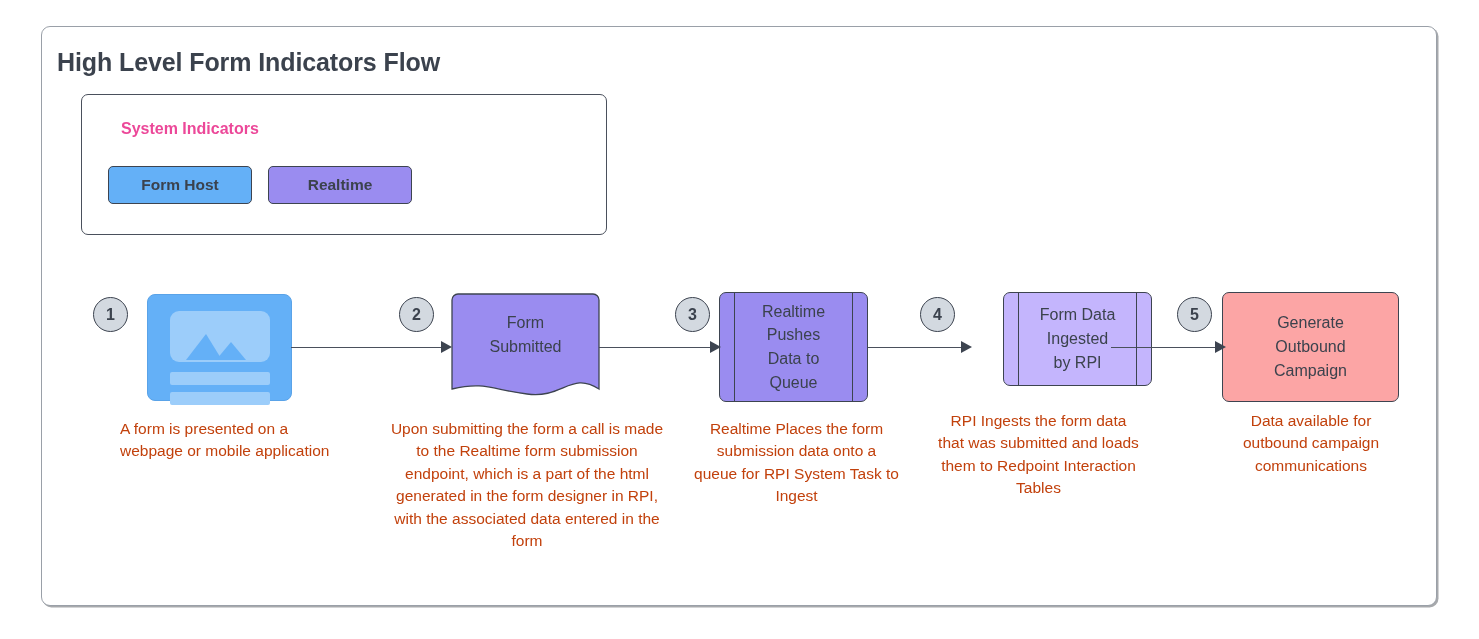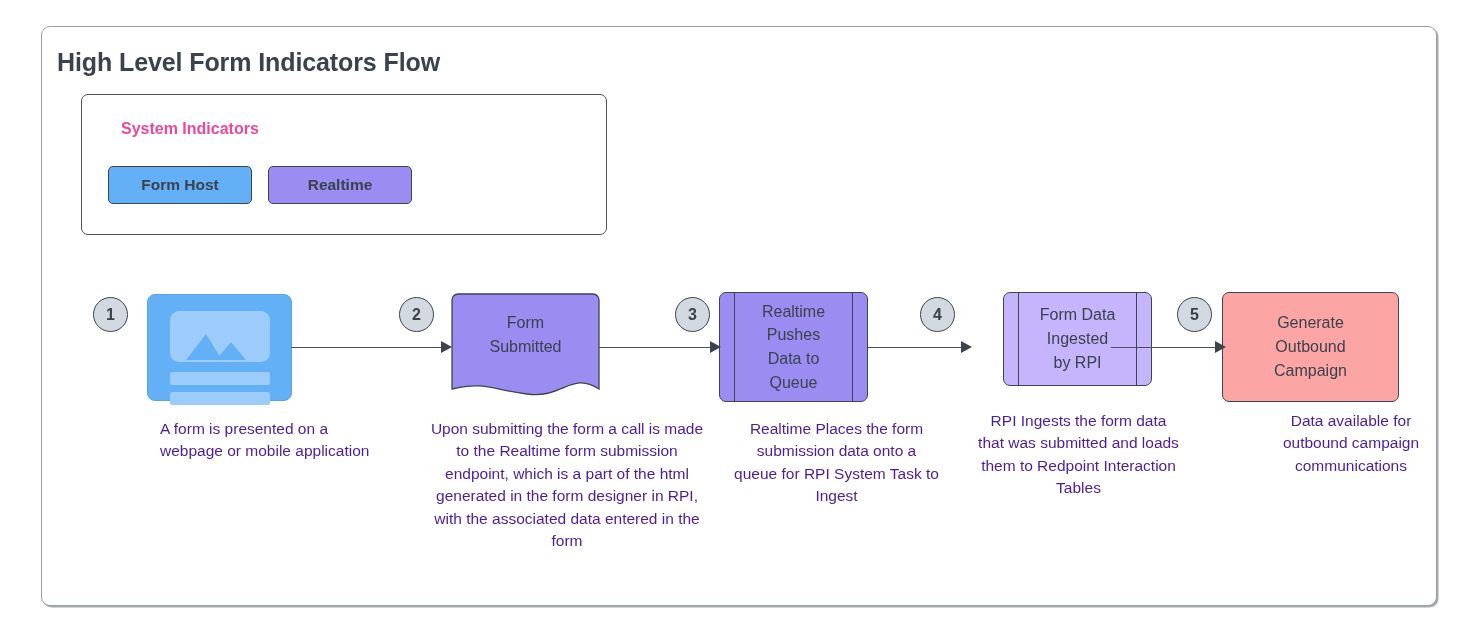--- a/index.html
+++ b/index.html
@@ -103,24 +103,23 @@
     line-height: 1.48;
     text-align: center;
     white-space: pre-line;
     position: relative;
     z-index: 3;
   }
 
   .caption {
     position: absolute;
     font-size: 15.5px;
-    color: #4c1d95;
+    color: #c2410c;
     line-height: 1.45;
     text-align: center;
-    margin-left: 40px;
   }
   .caption.left { text-align: left; }
 
   
   .box {
     position: absolute;
     border: 1.3px solid #3d4450;
     border-radius: 7px;
     box-sizing: border-box;
     display: flex;

